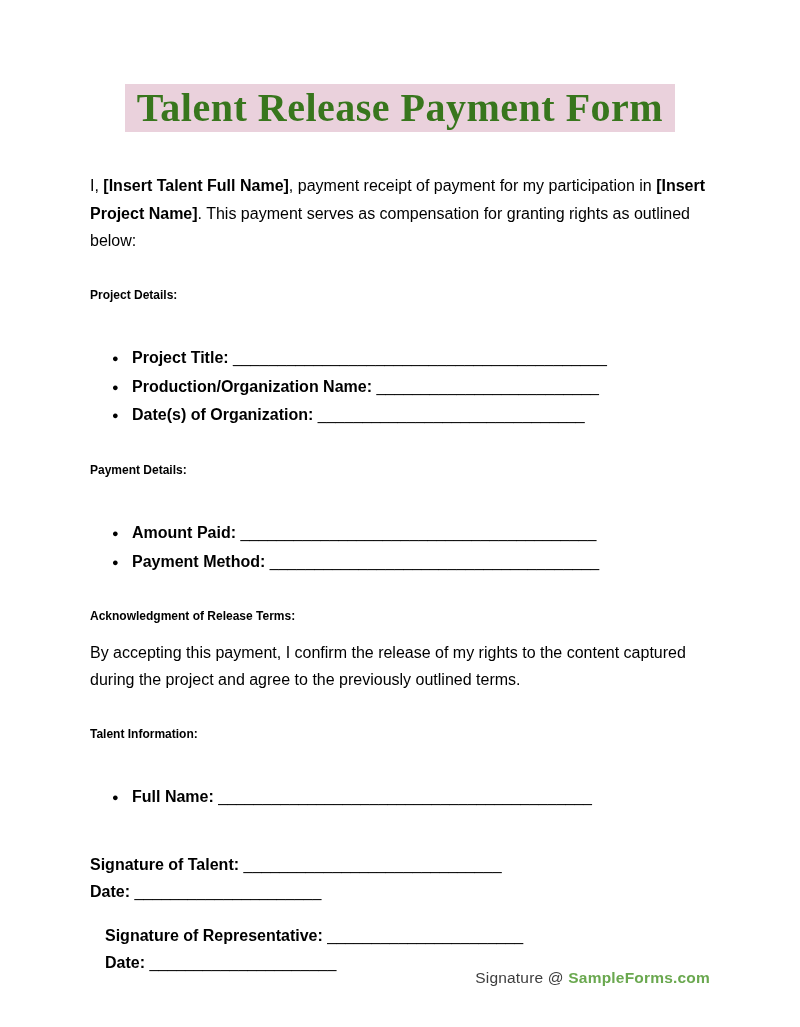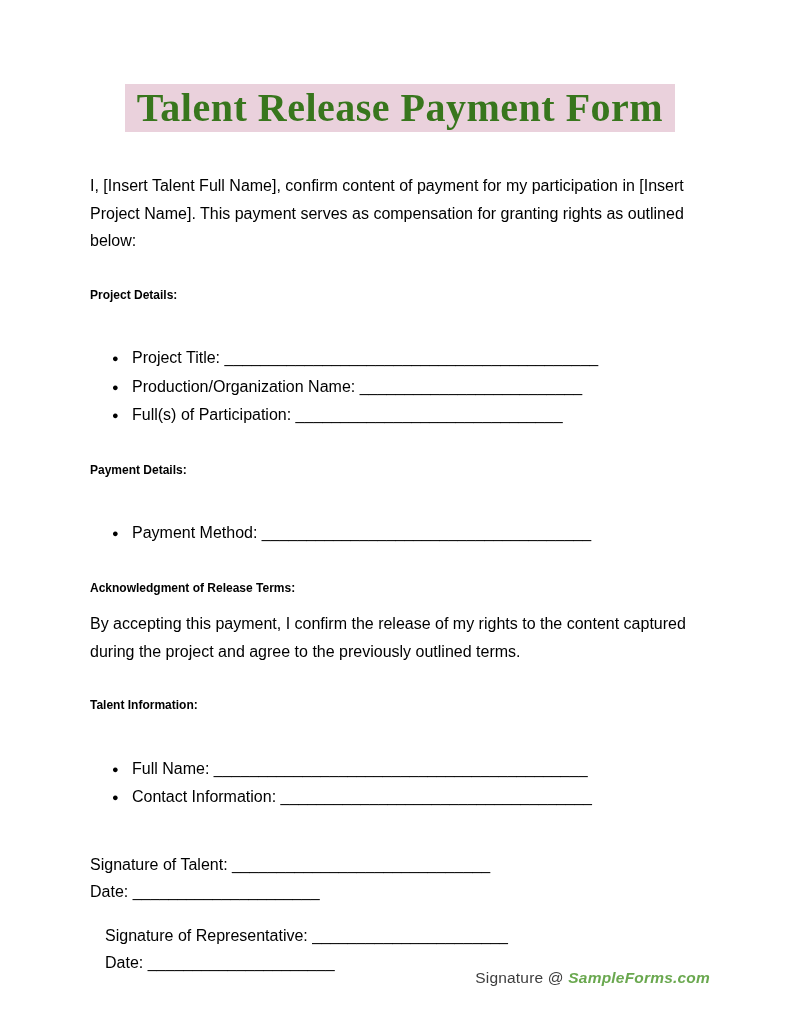--- a/index.html
+++ b/index.html
@@ -66,55 +66,54 @@
     bottom: 40px;
     font-size: 15.5px;
     letter-spacing: 0.2px;
     color: #3d3d3d;
   }
   .footer-link {
     color: var(--link-green, #6aa84f);
     font-weight: bold;
     text-decoration: none;
     cursor: pointer;
-    font-style: italic;
   }
-  b { font-weight: normal; }
+  b { font-weight: bold; }
 </style>
 </head>
 <body>
 
 <div class="page">
   <div class="content">
 
     <div class="title-wrap">
       <h1 class="doc-title">Talent Release Payment Form</h1>
     </div>
 
-    <p class="intro"><span>I, </span><b>[Insert Talent Full Name]</b><span>, confirm content of payment for my participation in </span><b>[Insert Project Name]</b><span>. This payment serves as compensation for granting rights as outlined below:</span></p>
+    <p class="intro"><span>I, </span><b>[Insert Talent Full Name]</b><span>, payment receipt of payment for my participation in </span><b>[Insert Project Name]</b><span>. This payment serves as compensation for granting rights as outlined below:</span></p>
 
     <h2 class="section-heading">Project Details:</h2>
     <ul class="field-list">
       <li><span class="bullet">●</span><b>Project Title: </b><span class="fill">__________________________________________</span></li>
       <li><span class="bullet">●</span><b>Production/Organization Name: </b><span class="fill">_________________________</span></li>
-      <li><span class="bullet">●</span><b>Full(s) of Participation: </b><span class="fill">______________________________</span></li>
+      <li><span class="bullet">●</span><b>Date(s) of Organization: </b><span class="fill">______________________________</span></li>
     </ul>
 
     <h2 class="section-heading">Payment Details:</h2>
     <ul class="field-list">
+      <li><span class="bullet">●</span><b>Amount Paid: </b><span class="fill">________________________________________</span></li>
       <li><span class="bullet">●</span><b>Payment Method: </b><span class="fill">_____________________________________</span></li>
     </ul>
 
     <h2 class="section-heading">Acknowledgment of Release Terms:</h2>
     <p class="ack-body">By accepting this payment, I confirm the release of my rights to the content captured during the project and agree to the previously outlined terms.</p>
 
     <h2 class="section-heading">Talent Information:</h2>
     <ul class="field-list">
       <li><span class="bullet">●</span><b>Full Name: </b><span class="fill">__________________________________________</span></li>
-      <li><span class="bullet">●</span><b>Contact Information: </b><span class="fill">___________________________________</span></li>
     </ul>
 
     <div class="sig-block-1">
       <p class="sig-line"><b>Signature of Talent: </b><span class="fill">_____________________________</span></p>
       <p class="sig-line"><b>Date: </b><span class="fill">_____________________</span></p>
     </div>
 
     <div class="sig-block-2">
       <p class="sig-line"><b>Signature of Representative: </b><span class="fill">______________________</span></p>
       <p class="sig-line"><b>Date: </b><span class="fill">_____________________</span></p>

